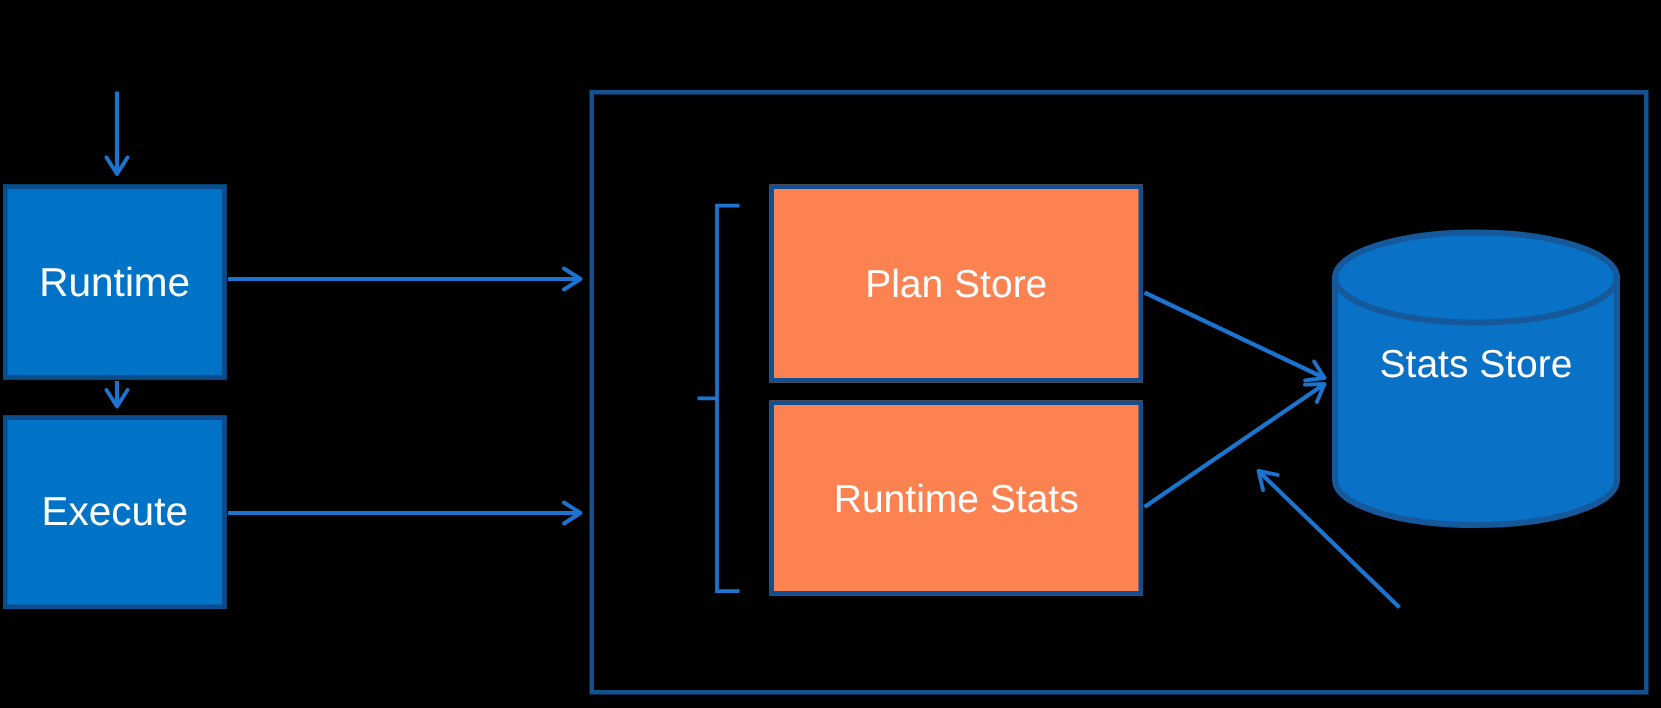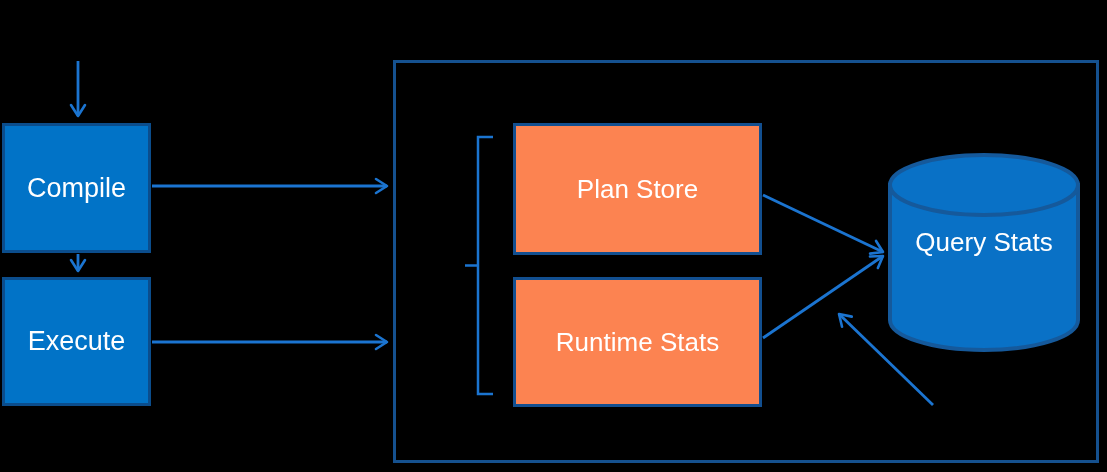--- a/index.html
+++ b/index.html
@@ -52,21 +52,21 @@
     font-size: 27px;
   }
   .orange-node {
     background: var(--orange-box-fill);
     border: 3px solid var(--orange-box-border);
     font-size: 26px;
   }
   .compile  { left: 2px;   top: 123px; width: 149px; height: 130px; }
   .execute  { left: 2px;   top: 277px; width: 149px; height: 129px; }
   .plan     { left: 513px; top: 123px; width: 249px; height: 132px; }
-  .runtime  { left: 513px; top: 277px; width: 249px; height: 130px; }
+  .runtime  { left: 513px; top: 267px; width: 249px; height: 130px; }
   .cyl-label {
     position: absolute;
     left: 890px;
     top: 226px;
     width: 188px;
     color: var(--text);
     font-size: 26px;
     line-height: 33px;
     text-align: center;
   }
@@ -115,32 +115,32 @@
     <line class="arrow-line" x1="78" y1="61" x2="78" y2="116" marker-end="url(#ah)"></line>
     <line class="arrow-line" x1="78" y1="254" x2="78" y2="271" marker-end="url(#ah)"></line>
     <line class="arrow-line" x1="152" y1="186" x2="387" y2="186" marker-end="url(#ah)"></line>
     <line class="arrow-line" x1="152" y1="342" x2="387" y2="342" marker-end="url(#ah)"></line>
     <line class="arrow-line" x1="763" y1="195" x2="883" y2="252" marker-end="url(#ah)"></line>
     <line class="arrow-line" x1="763" y1="338" x2="883" y2="256" marker-end="url(#ah)"></line>
     <line class="arrow-line" x1="933" y1="405" x2="839" y2="314" marker-end="url(#ah)"></line>
   </svg>
 
   <div class="node blue-node compile">
-    <span class="label">Compile</span>
+    <span class="label">Runtime</span>
   </div>
 
   <div class="node blue-node execute">
     <span class="label">Execute</span>
   </div>
 
   <div class="node orange-node plan">
     <span class="label">Plan Store</span>
   </div>
 
   <div class="node orange-node runtime">
     <span class="label">Runtime Stats</span>
   </div>
 
   <div class="cyl-label">
-    <div>Query Stats</div>
+    <div>Stats Store</div>
   </div>
 
 </div>
 
 </body></html>

